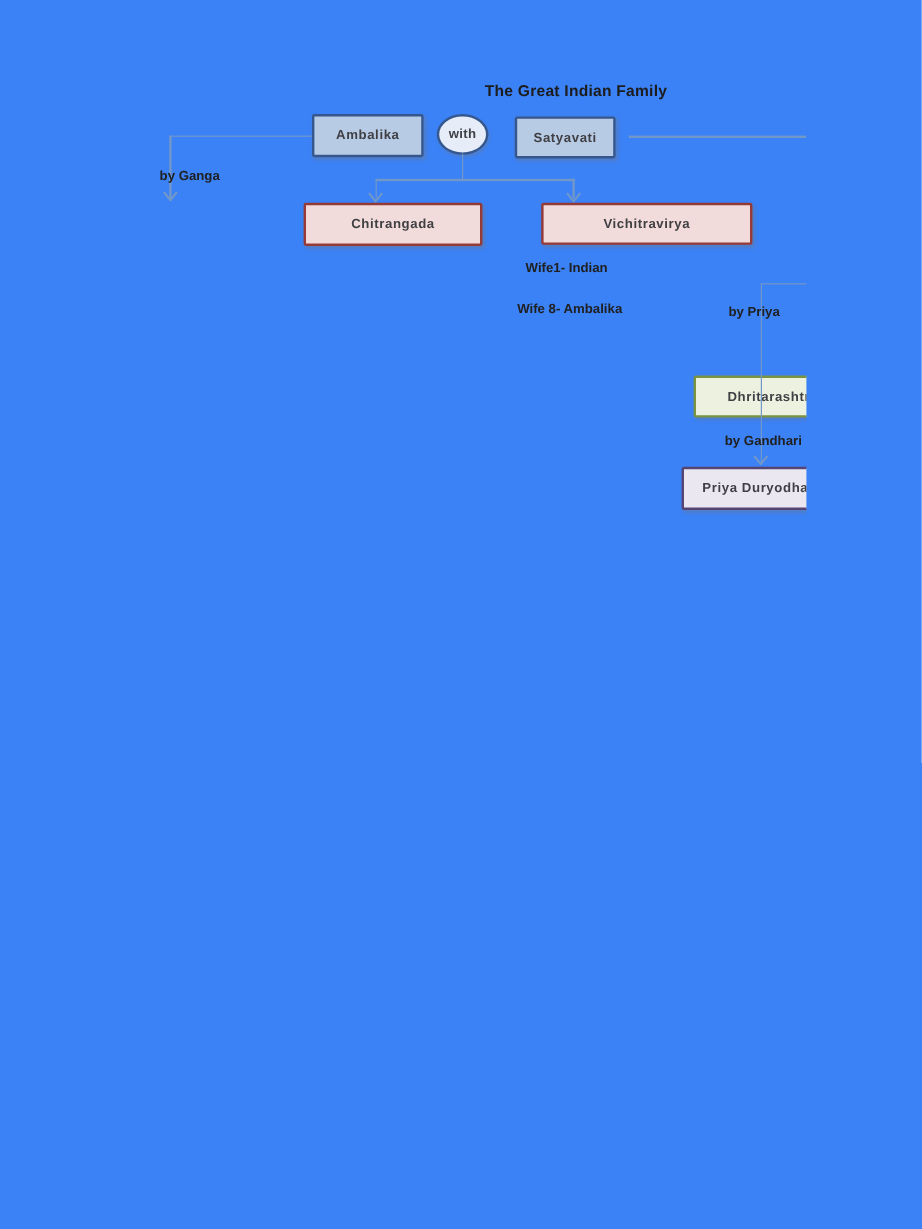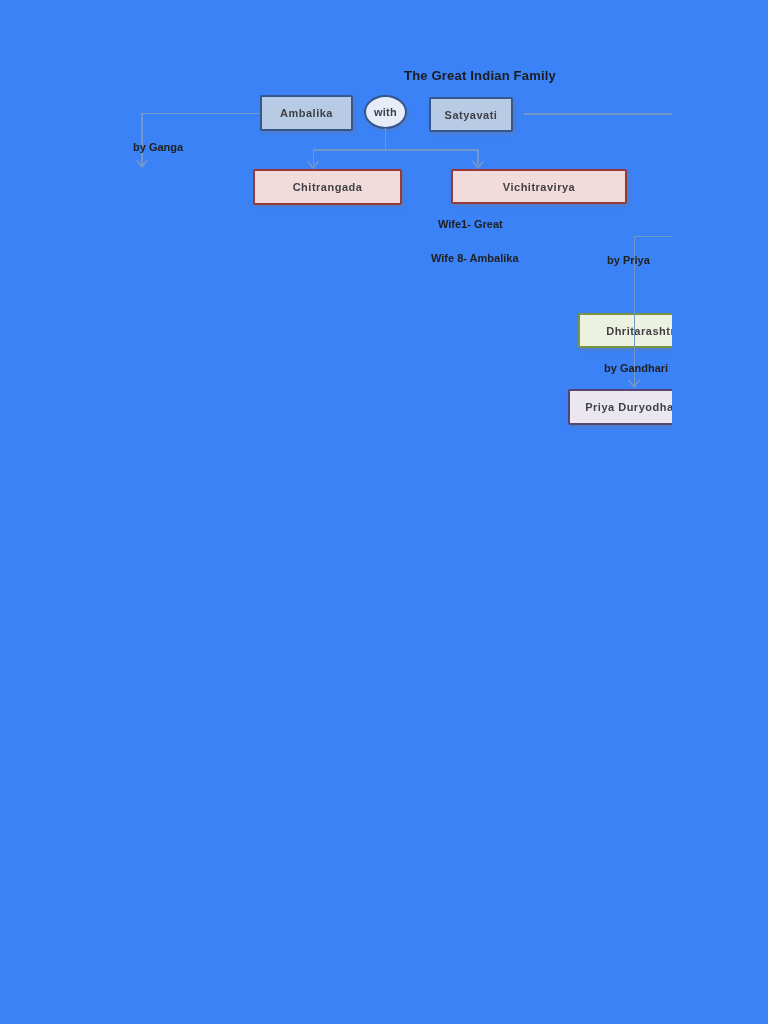--- a/index.html
+++ b/index.html
@@ -109,19 +109,19 @@
       <span>Vichitravirya</span>
     </div>
     <div class="node green" id="nd-dhritarashtra">
       <span>Dhritarashtra</span>
     </div>
     <div class="node purple" id="nd-priya">
       <span>Priya Duryodhan</span>
     </div>
 
     <div class="lbl" id="lb-by-ganga">by Ganga</div>
-    <div class="lbl" id="lb-wife1">Wife1- Great</div>
+    <div class="lbl" id="lb-wife1">Wife1- Indian</div>
     <div class="lbl" id="lb-wife2">Wife 8- Ambalika</div>
     <div class="lbl" id="lb-by-ambika">by Priya</div>
     <div class="lbl" id="lb-by-gandhari">by Gandhari</div>
 
   </div>
 </div>
 
 </body></html>

